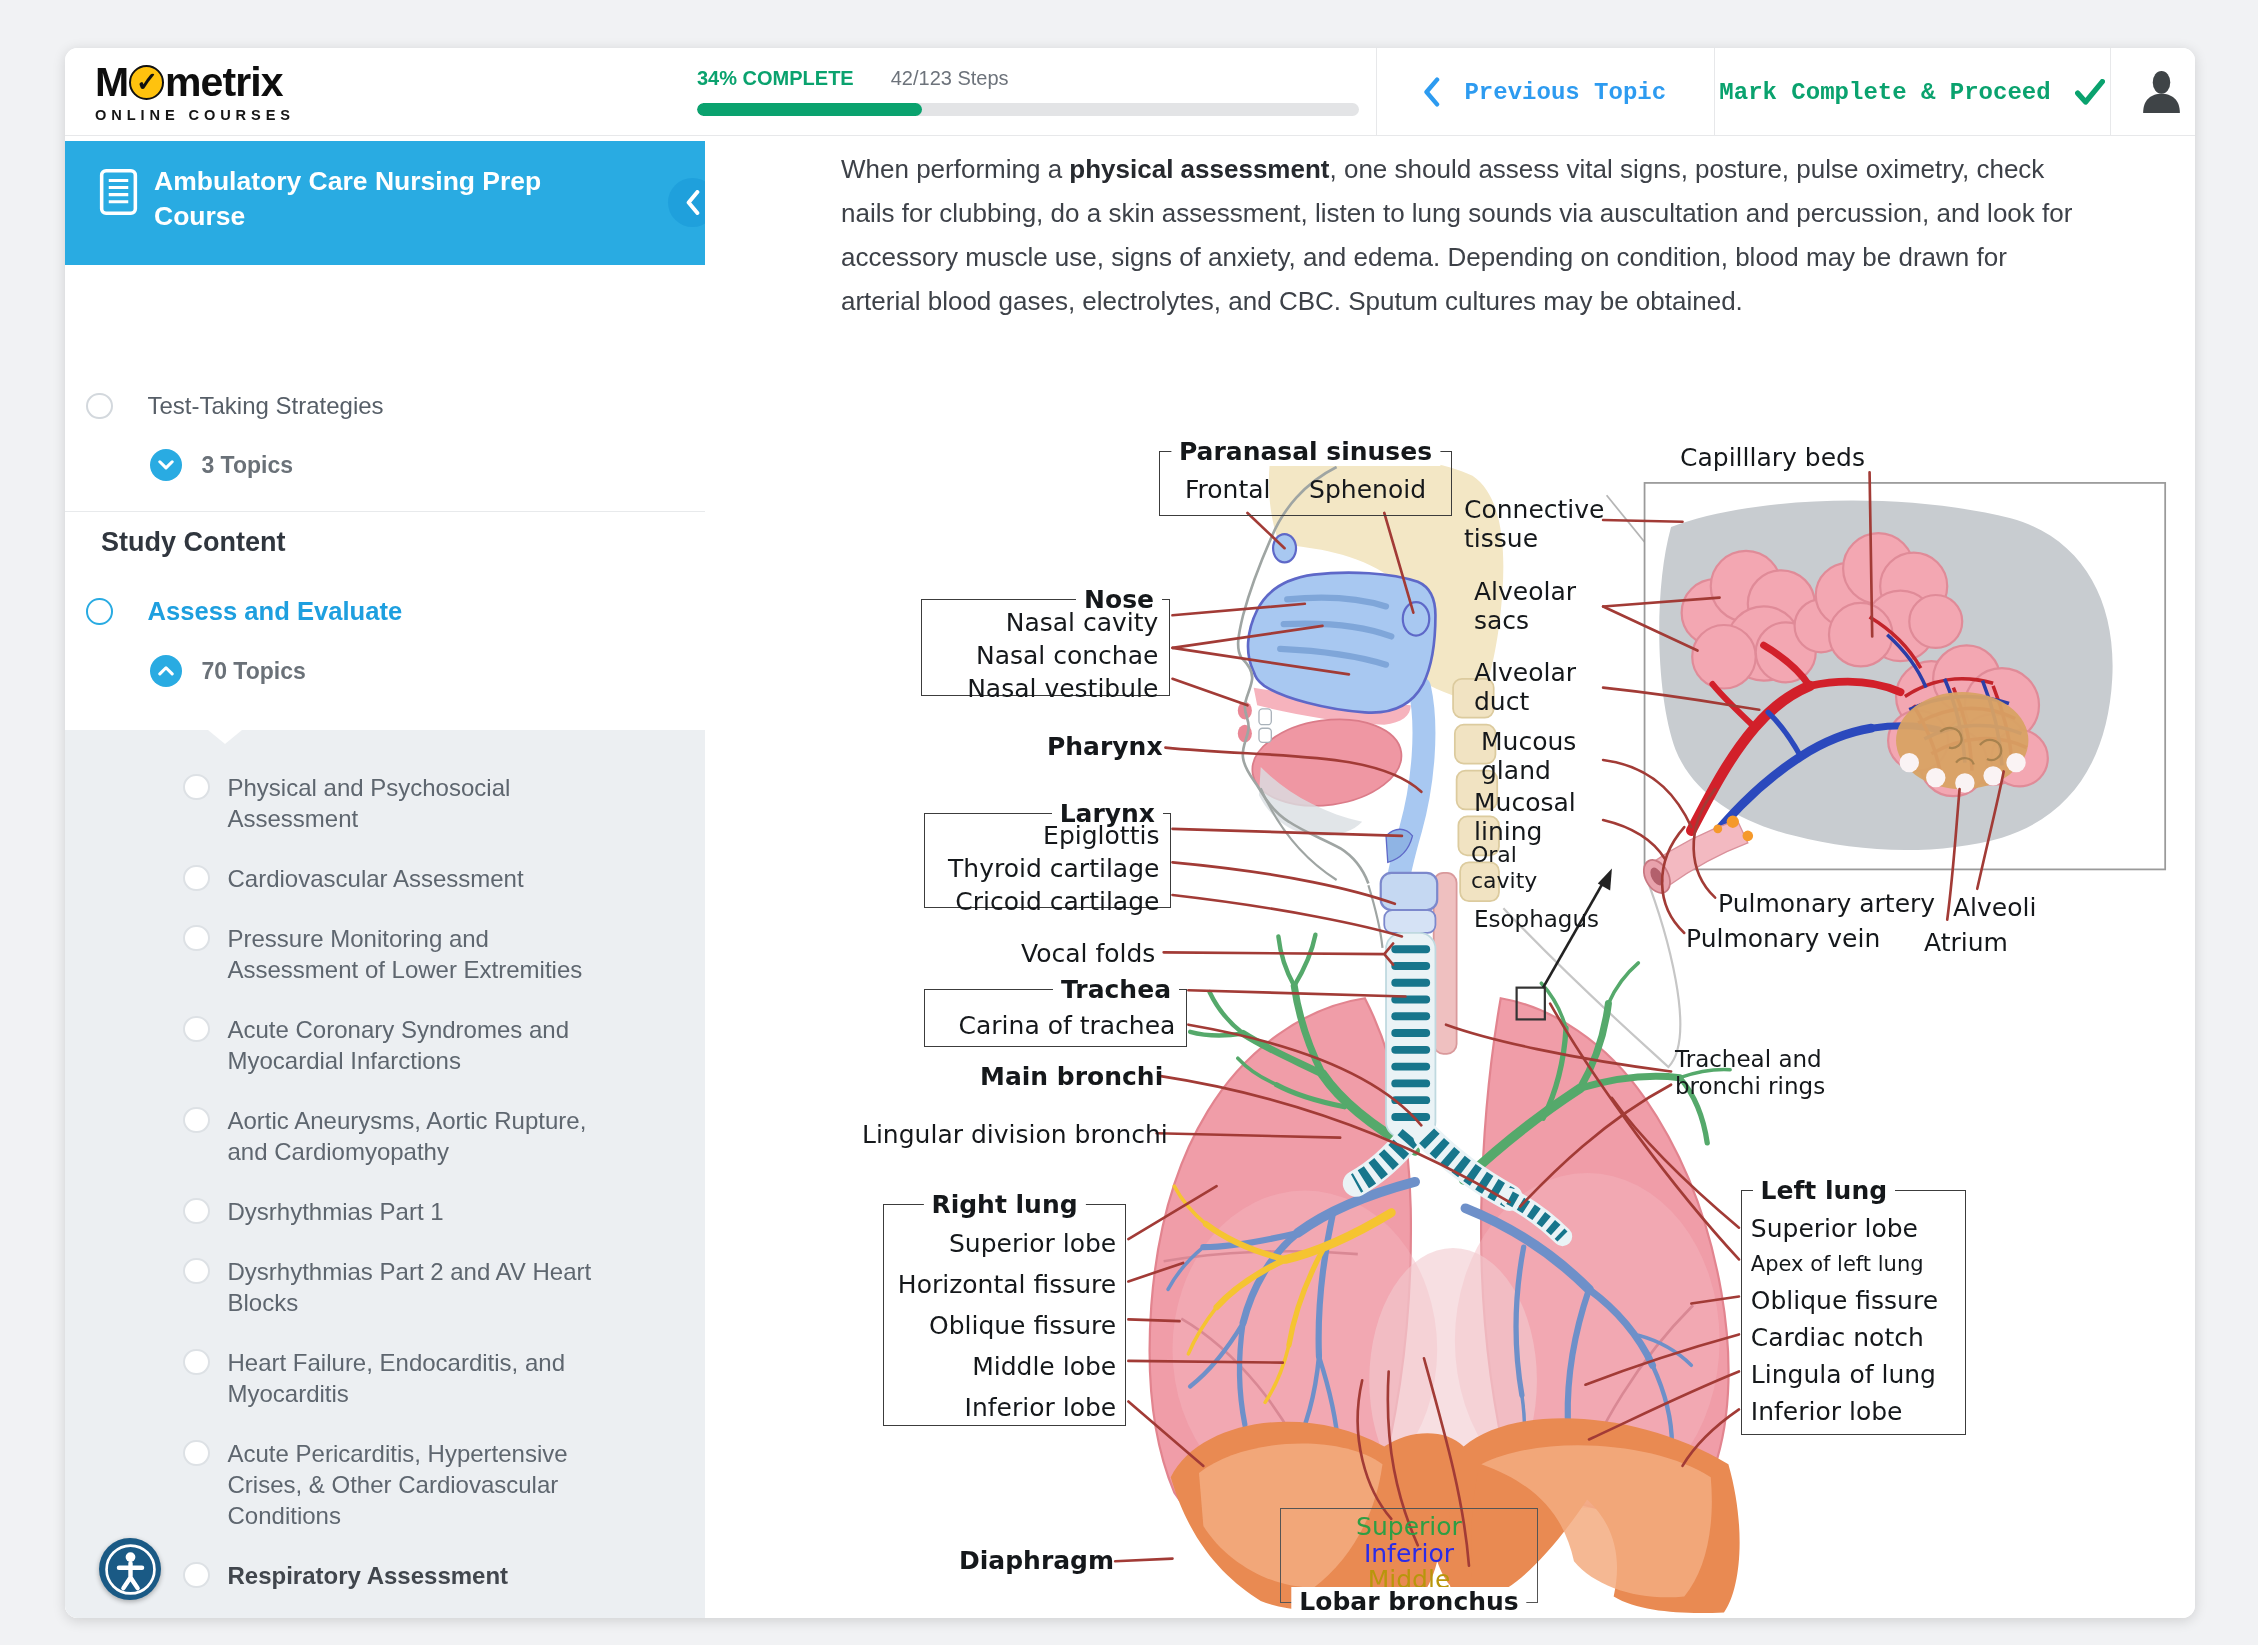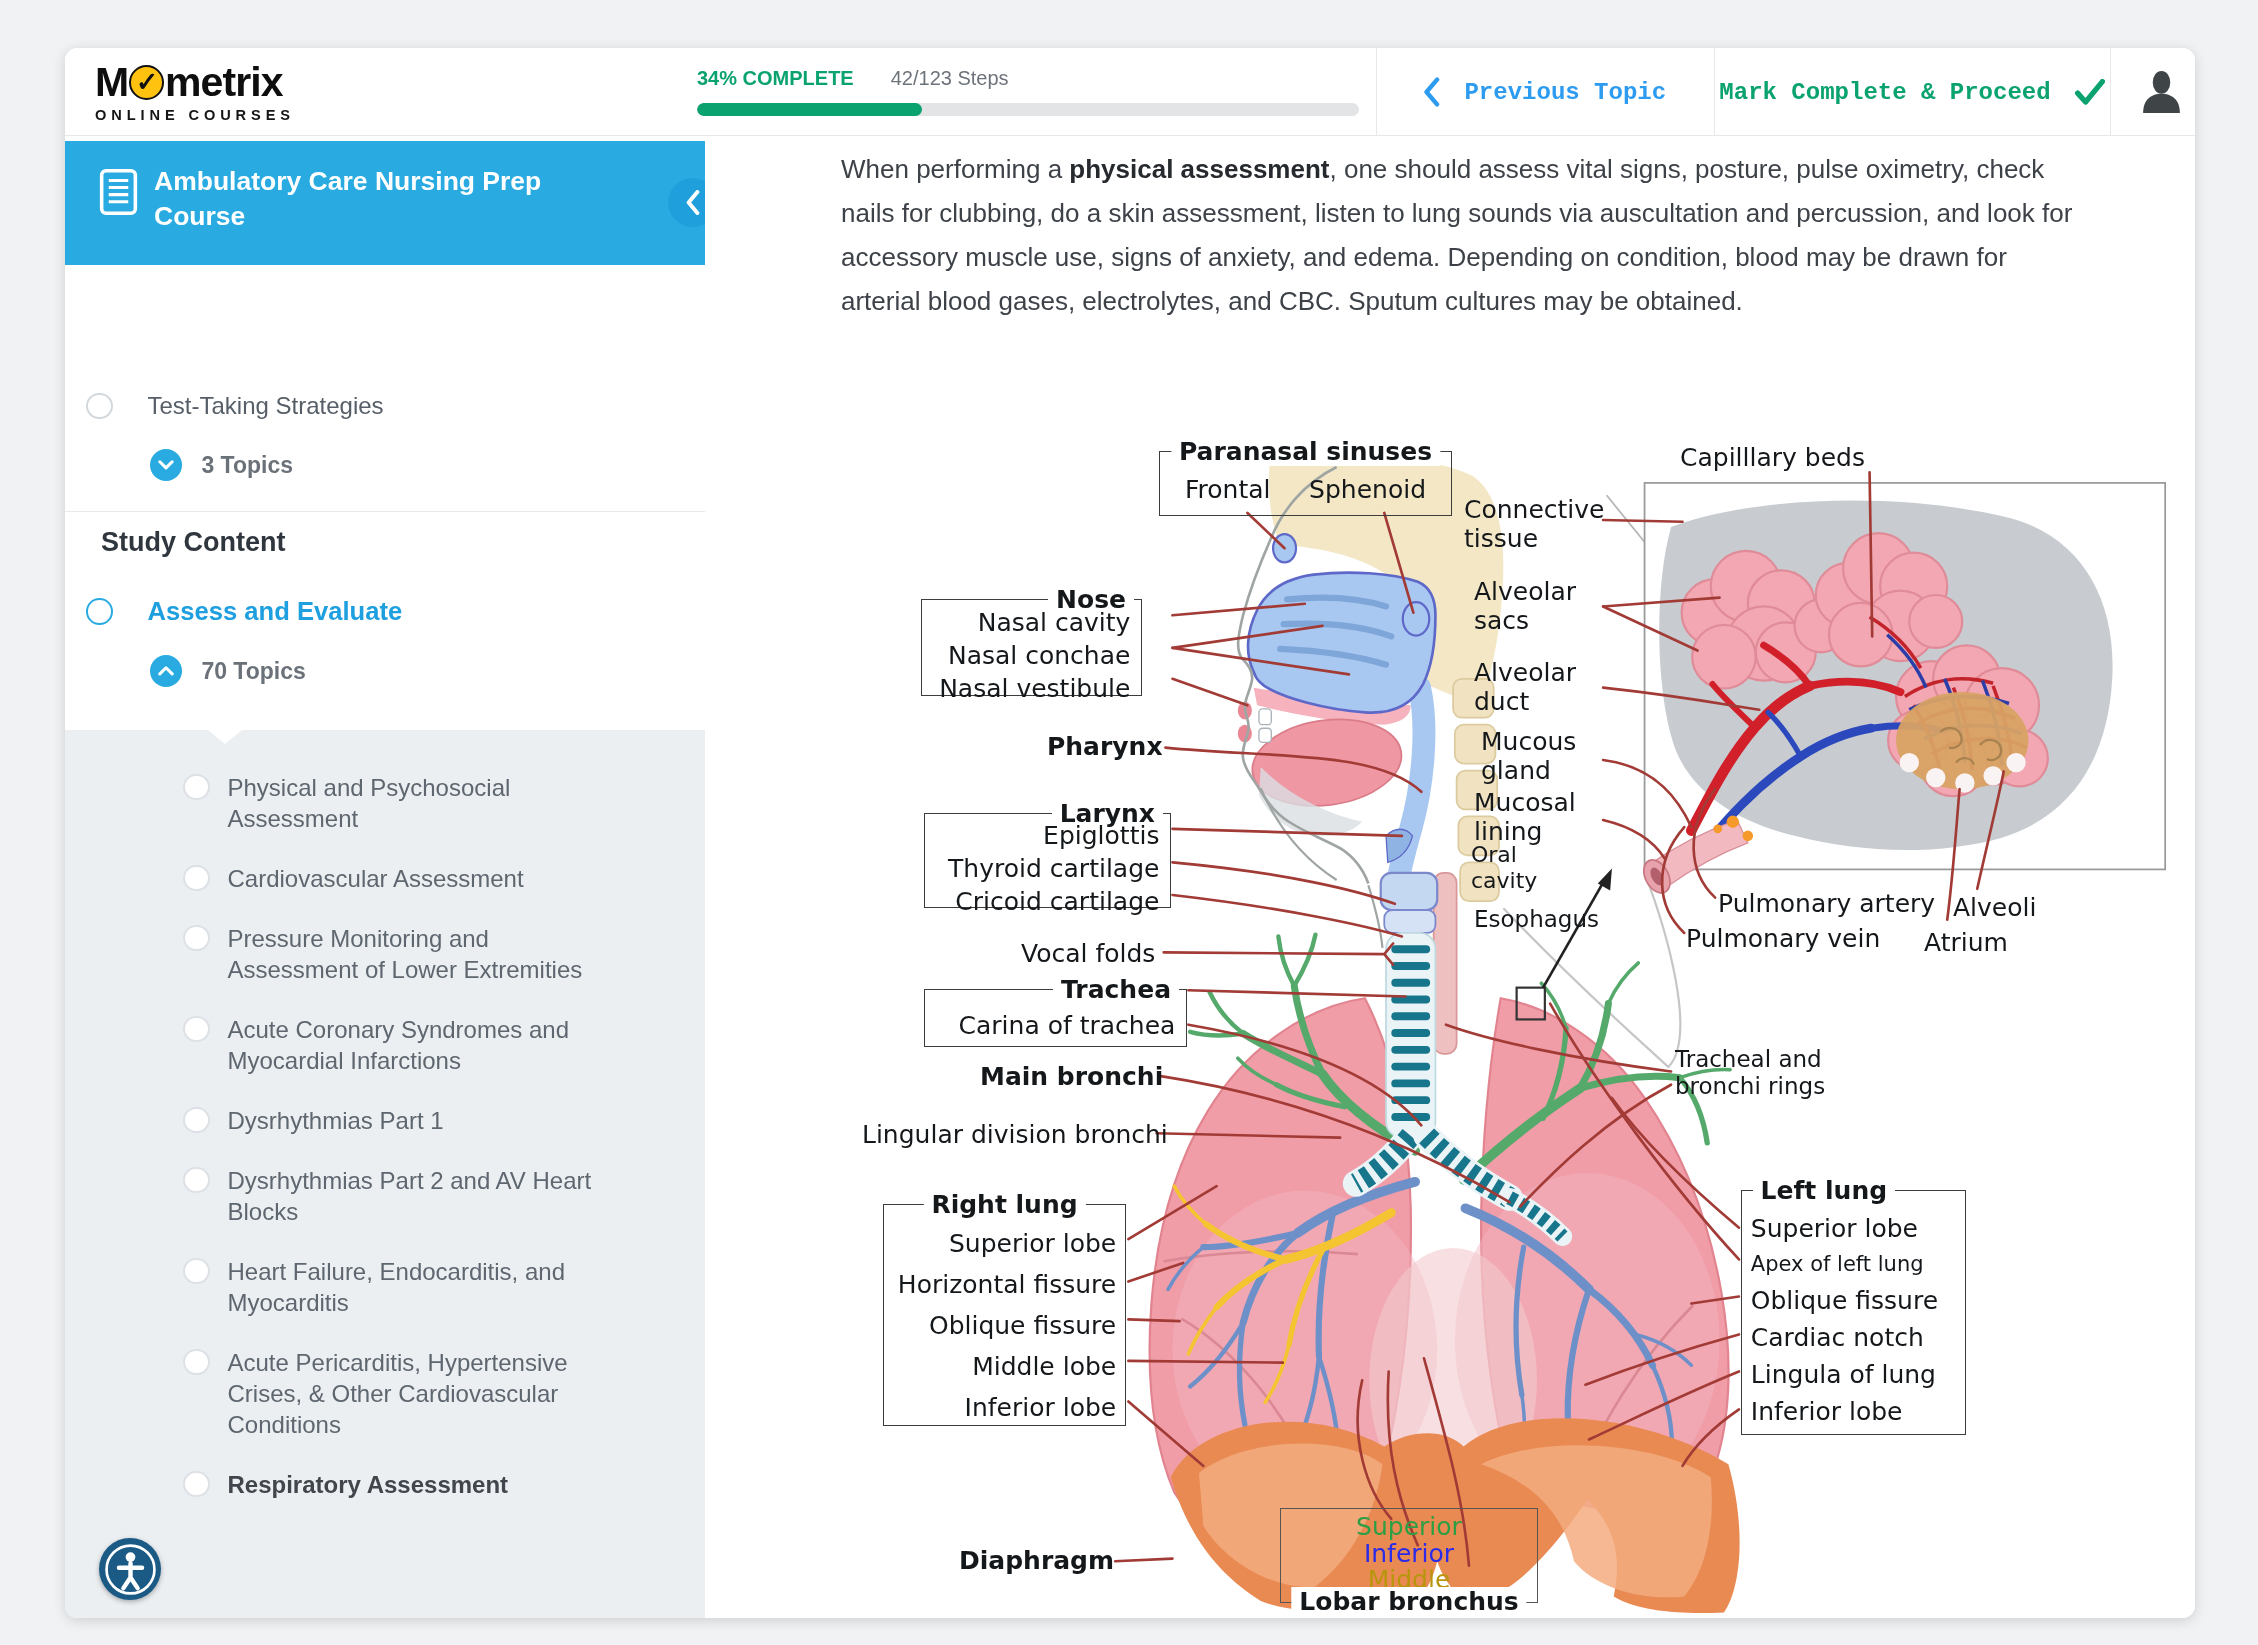--- a/index.html
+++ b/index.html
@@ -180,20 +180,24 @@
             <span class="circ"></span>
             <span class="lbl">Cardiovascular Assessment</span>
           </div>
         <div class="titem">
             <span class="circ"></span>
             <span class="lbl">Pressure Monitoring and Assessment of Lower Extremities</span>
           </div>
         <div class="titem">
             <span class="circ"></span>
             <span class="lbl">Acute Coronary Syndromes and Myocardial Infarctions</span>
+          </div>
+        <div class="titem">
+            <span class="circ"></span>
+            <span class="lbl">Aortic Aneurysms, Aortic Rupture, and Cardiomyopathy</span>
           </div>
         <div class="titem">
             <span class="circ"></span>
             <span class="lbl">Dysrhythmias Part 1</span>
           </div>
         <div class="titem">
             <span class="circ"></span>
             <span class="lbl">Dysrhythmias Part 2 and AV Heart Blocks</span>
           </div>
         <div class="titem">
@@ -474,21 +478,21 @@
       </div>
     </div>
 
     <div class="dl" style="left:834px; top:29px;">Capilllary beds</div>
     <div class="dl wrap right" style="left:618px; top:81px; width:134px;">Connective tissue</div>
     <div class="dl wrap right" style="left:628px; top:163px; width:124px;">Alveolar sacs</div>
     <div class="dl wrap right" style="left:628px; top:244px; width:124px;">Alveolar duct</div>
     <div class="dl wrap right" style="left:635px; top:313px; width:116px;">Mucous gland</div>
     <div class="dl wrap right" style="left:628px; top:374px; width:124px;">Mucosal lining</div>
 
-    <div class="dbox" style="left:75px; top:185px; width:221px; height:97px;">
+    <div class="dbox" style="left:75px; top:185px; width:249px; height:97px;">
 
       <span class="legend" style="right:7px; top:-15px;">Nose</span>
       <div class="items right" style="top:6.2px; padding-right:10.6px; text-align:right;">
         <div>Nasal cavity</div>
         <div>Nasal conchae</div>
         <div>Nasal vestibule</div>
       </div>
     </div>
 
     <div class="dl b" style="left:201px; top:318px;">Pharynx</div>

